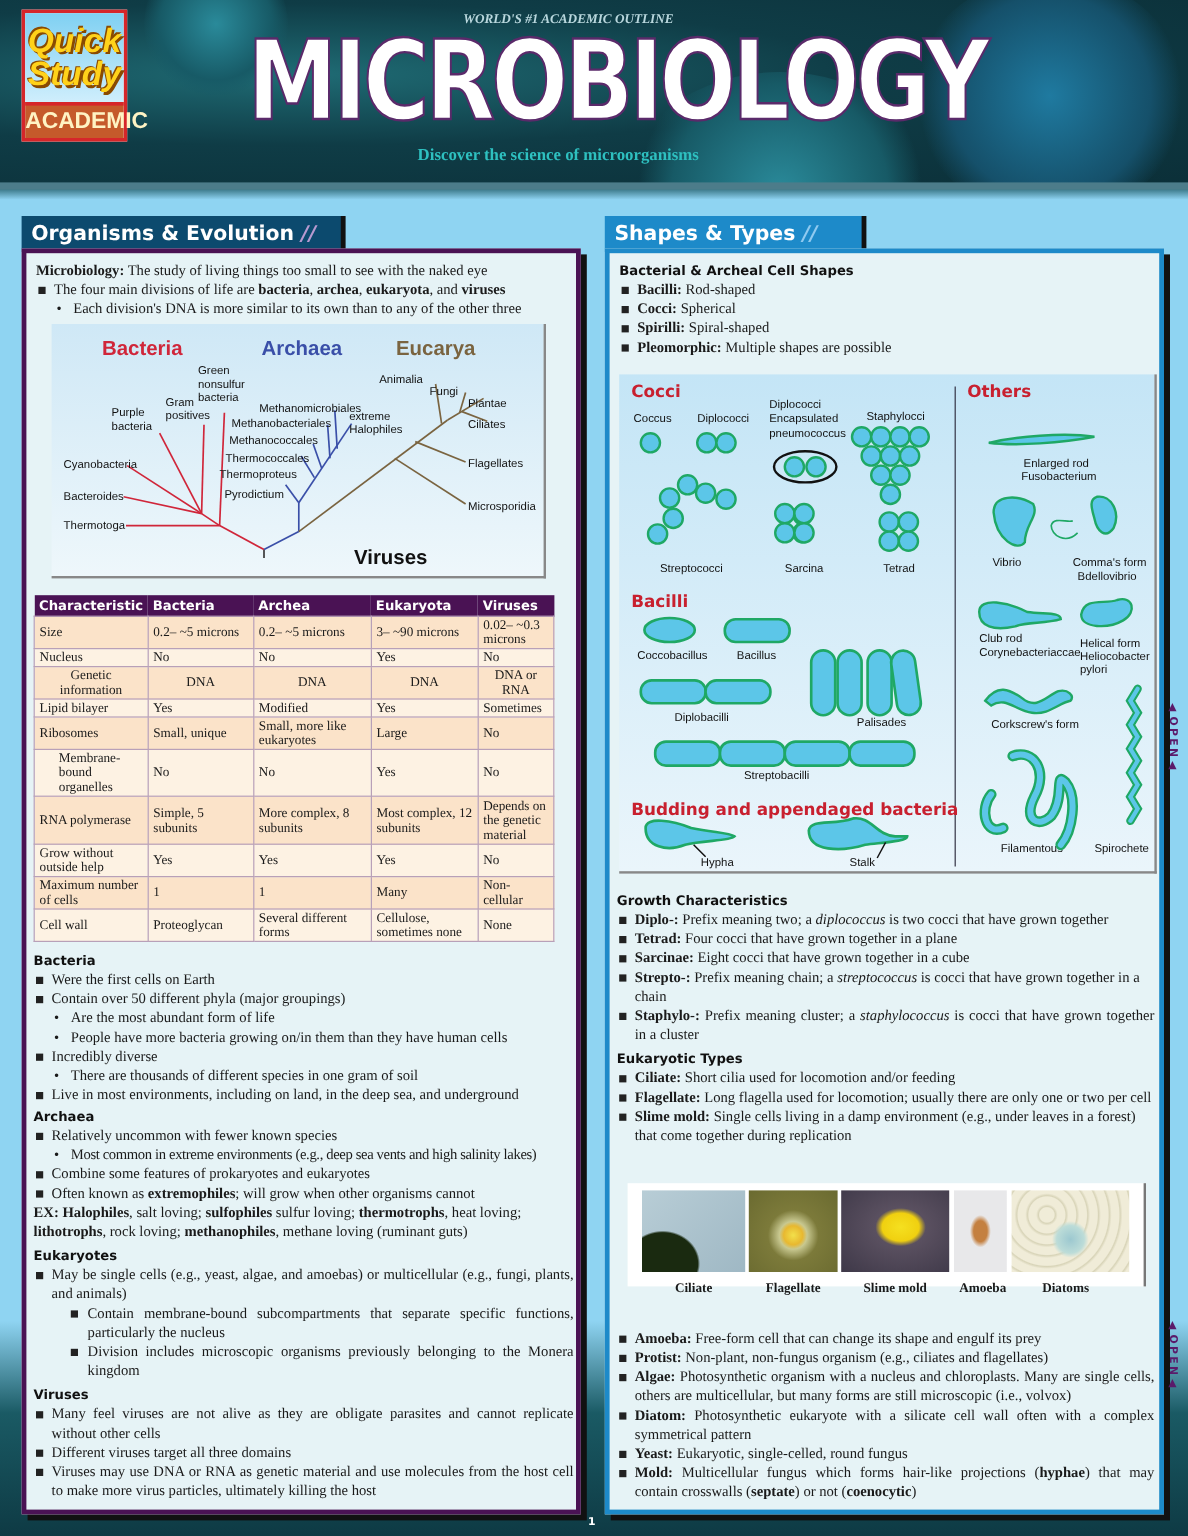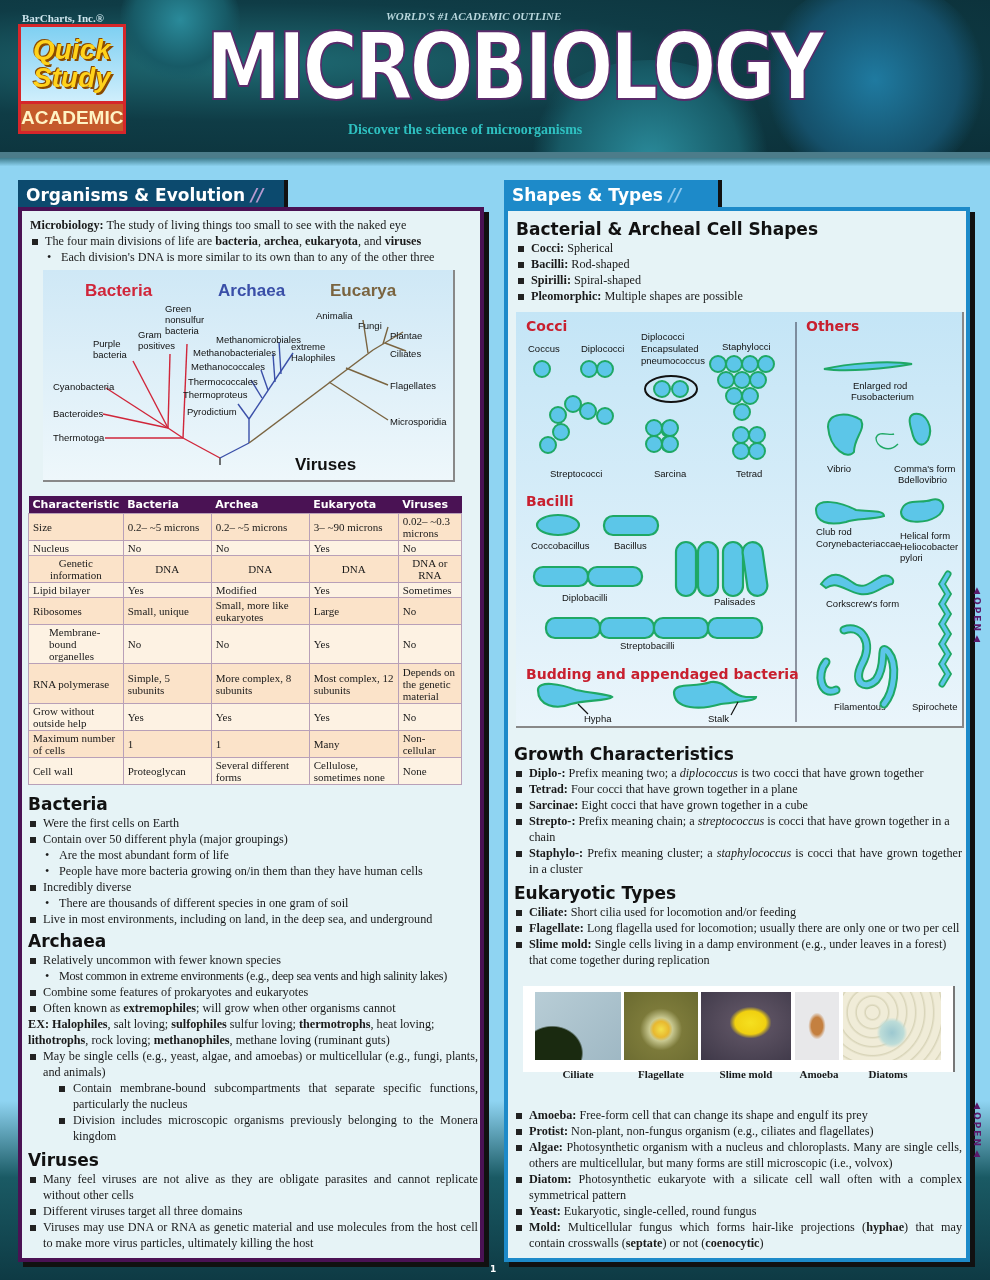--- a/index.html
+++ b/index.html
@@ -3,37 +3,37 @@
 <meta charset="utf-8">
 <style>
 *{box-sizing:border-box;margin:0;padding:0}
 html,body{width:990px;height:1280px;overflow:hidden}
 body{position:relative;font-family:"Liberation Serif",serif;font-size:12.2px;color:#1a1a1a;
  background:linear-gradient(180deg,#0f3b44 0%,#144e58 12%,#8fd4f2 13%,#8fd4f2 86%,#1a5a64 92%,#0e3a44 100%);}
 .header{position:absolute;left:0;top:0;width:990px;height:155px;
  background:radial-gradient(ellipse at 25% 40%,#1f6b74 0%,#0f3c46 45%,#0b2f38 100%);overflow:hidden}
 .header .blob{position:absolute;border-radius:50%;background:radial-gradient(circle,#2a8a9a 0%,#175a66 55%,rgba(15,60,70,0) 72%)}
 .brand{position:absolute;left:22px;top:12px;color:#cfe6ee;font-family:"Liberation Serif",serif;font-weight:bold;font-size:11px}
-.logo{position:absolute;left:18px;top:24px;width:108px;height:110px;border:3px solid #d6262a;background:#fff}
+.logo{position:absolute;left:18px;top:8px;width:88px;height:110px;border:3px solid #d6262a;background:#fff}
 .logo .qs{height:74px;background:linear-gradient(180deg,#7fd0f2,#cfeefc);display:flex;flex-direction:column;align-items:center;justify-content:center;
  font-family:"Liberation Sans",sans-serif;font-weight:bold;font-style:italic;font-size:28px;line-height:28px;color:#ffd21a;text-shadow:2px 2px 0 #8a4a00,-1px -1px 0 #8a4a00}
 .logo .ac{height:30px;background:#c55a2b;border-top:3px solid #d6262a;color:#fff3c4;font-family:"Liberation Sans",sans-serif;font-weight:bold;font-size:19px;text-align:center;line-height:27px}
 .tagline{position:absolute;left:386px;top:10px;color:#b9d7dd;font-style:italic;font-weight:bold;font-size:11px;font-family:"Liberation Serif",serif}
 .title{position:absolute;left:206px;top:18px;font-family:"DejaVu Sans",sans-serif;font-weight:bold;font-size:92px;letter-spacing:-4px;color:#fff;
  -webkit-text-stroke:2px #5a2a6a;line-height:100px;transform:scaleX(0.82);transform-origin:left}
 .subtitle{position:absolute;left:348px;top:122px;color:#2ec0c0;font-family:"Liberation Serif",serif;font-size:14px;font-weight:bold}
 .hdr-bar{position:absolute;left:0;top:152px;width:990px;height:6px;background:#4c7c8a}
 
 .tab{position:absolute;height:30px;color:#fff;font-family:"DejaVu Sans",sans-serif;font-weight:bold;font-size:17px;line-height:30px;padding-left:8px;box-shadow:4px 0 0 #111}
 .tab .sl{color:#b79ad0;margin-left:6px;font-style:italic}
 .tab.blue .sl{color:#8fcaf0}
 .panel{position:absolute;background:#e6f3f6;border:4px solid;box-shadow:5px 5px 0 #111}
 .panel.purple{border-color:#4a1254}
 .panel.blue{border-color:#1d8ac9}
-.h2{font-family:"DejaVu Sans",sans-serif;font-size:17px;font-weight:600;color:#111;margin:4px 0 1px 0}
+.h2{font-family:"DejaVu Sans",sans-serif;font-size:11px;font-weight:600;color:#111;margin:4px 0 1px 0}
 ul.sq{list-style:none}
 ul.sq li{position:relative;padding-left:15px;line-height:16px}
 ul.sq li:before{content:"";position:absolute;left:2px;top:6px;width:6px;height:6px;background:#222}
 ul.dot li{position:relative;padding-left:31px;line-height:16px;list-style:none}
 ul.dot li:before{content:"•";position:absolute;left:17px;top:0}
 ul.sq2 li{position:relative;padding-left:45px;line-height:16px;list-style:none}
 ul.sq2 li:before{content:"";position:absolute;left:31px;top:6px;width:6px;height:6px;background:#222}
 .p{line-height:16px}
 b{font-weight:bold}
 
@@ -264,42 +264,43 @@
     </ul>
   <ul class="dot">
       <li style="letter-spacing:-0.3px">Most common in extreme environments (e.g., deep sea vents and high salinity lakes)</li>
     </ul>
   <ul class="sq">
       <li>Combine some features of prokaryotes and eukaryotes</li>
   <li><span>Often known as </span><b>extremophiles</b><span>; will grow when other organisms cannot</span></li>
     </ul>
   <div class="p"><b>EX:</b> <b>Halophiles</b><span>, salt loving; </span><b>sulfophiles</b><span> sulfur loving; </span><b>thermotrophs</b><span>, heat loving; </span><b>lithotrophs</b><span>, rock loving; </span><b>methanophiles</b><span>, methane loving (ruminant guts)</span></div>
 
+  <div class="h2" style="margin-top:6px">Eukaryotes</div>
   <ul class="sq">
       <li style="text-align:justify">May be single cells (e.g., yeast, algae, and amoebas) or multicellular (e.g., fungi, plants, and animals)</li>
     </ul>
   <ul class="sq2">
       <li style="text-align:justify">Contain membrane-bound subcompartments that separate specific functions, particularly the nucleus</li>
       <li style="text-align:justify">Division includes microscopic organisms previously belonging to the Monera kingdom</li>
     </ul>
 
   <div class="h2" style="margin-top:6px">Viruses</div>
   <ul class="sq">
       <li style="text-align:justify">Many feel viruses are not alive as they are obligate parasites and cannot replicate without other cells</li>
       <li>Different viruses target all three domains</li>
       <li style="text-align:justify">Viruses may use DNA or RNA as genetic material and use molecules from the host cell to make more virus particles, ultimately killing the host</li>
     </ul>
 </div>
 
 <div class="tab blue" style="left:504px;top:180px;width:214px;background:#1d8ac9"><span>Shapes &amp; Types</span><span class="sl">//</span></div>
 <div class="panel blue" style="left:504px;top:207px;width:466px;height:1055px;padding:6px 8px">
   <div class="h2" style="margin-top:2px">Bacterial &amp; Archeal Cell Shapes</div>
   <ul class="sq">
+    <li><b>Bacilli:</b><span> Rod-shaped</span></li>
     <li><b>Cocci:</b><span> Spherical</span></li>
-    <li><b>Bacilli:</b><span> Rod-shaped</span></li>
     <li><b>Spirilli:</b><span> Spiral-shaped</span></li>
     <li><b>Pleomorphic:</b><span> Multiple shapes are possible</span></li>
   </ul>
 </div>
 
 <div class="shapes">
   <svg width="448" height="416" font-family="Liberation Sans, sans-serif" font-size="9.5">
     <defs>
       <g id="c">
           <circle r="8" fill="#5cc6e8" stroke="#1fa865" stroke-width="2"></circle>

